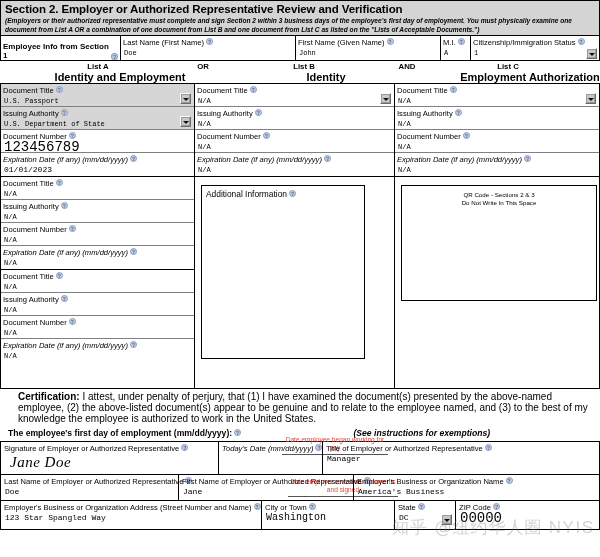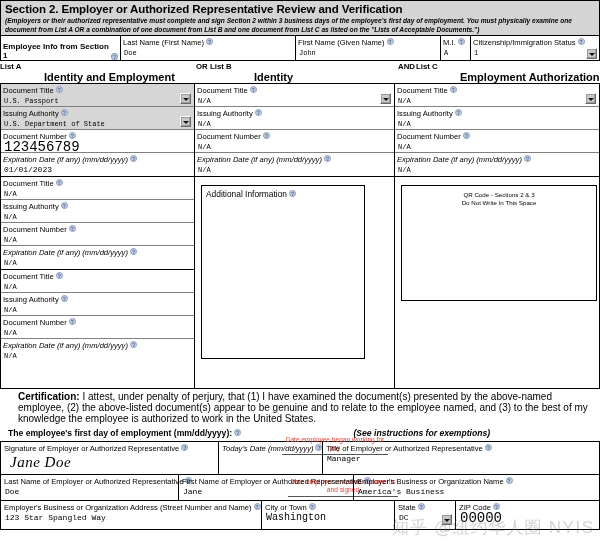--- a/index.html
+++ b/index.html
@@ -98,21 +98,21 @@
     left: 2px; top: 4px;
     border-left: 3px solid transparent;
     border-right: 3px solid transparent;
     border-top: 3px solid #111;
   }
 
   
   .lists-head {
     display: flex; height: 22px; padding-top: 1px;
   }
-  .lh { text-align: left; font-size: 7.8px; font-weight: bold; line-height: 10px; }
+  .lh { text-align: center; font-size: 7.8px; font-weight: bold; line-height: 10px; }
   .lh .sub { font-weight: bold; font-size: 11px; padding-left: 44px; }
   .lh-a { width: 196px; }
   .lh-or { width: 14px; padding-top: 0px; }
   .lh-b { width: 188px; }
   .lh-and { width: 18px; }
   .lh-c { flex: 1; }
 
   
   .cols {
     display: flex;

